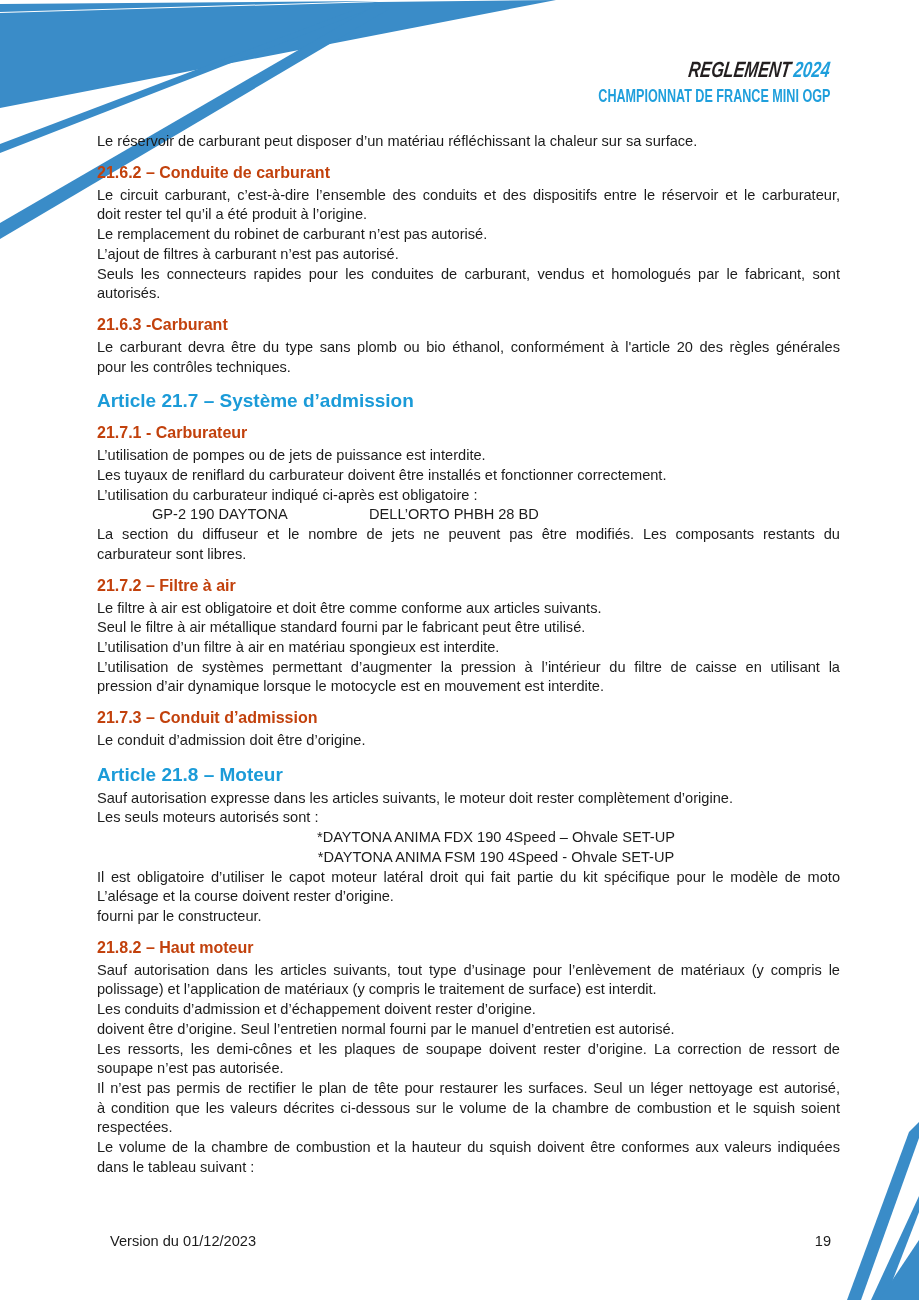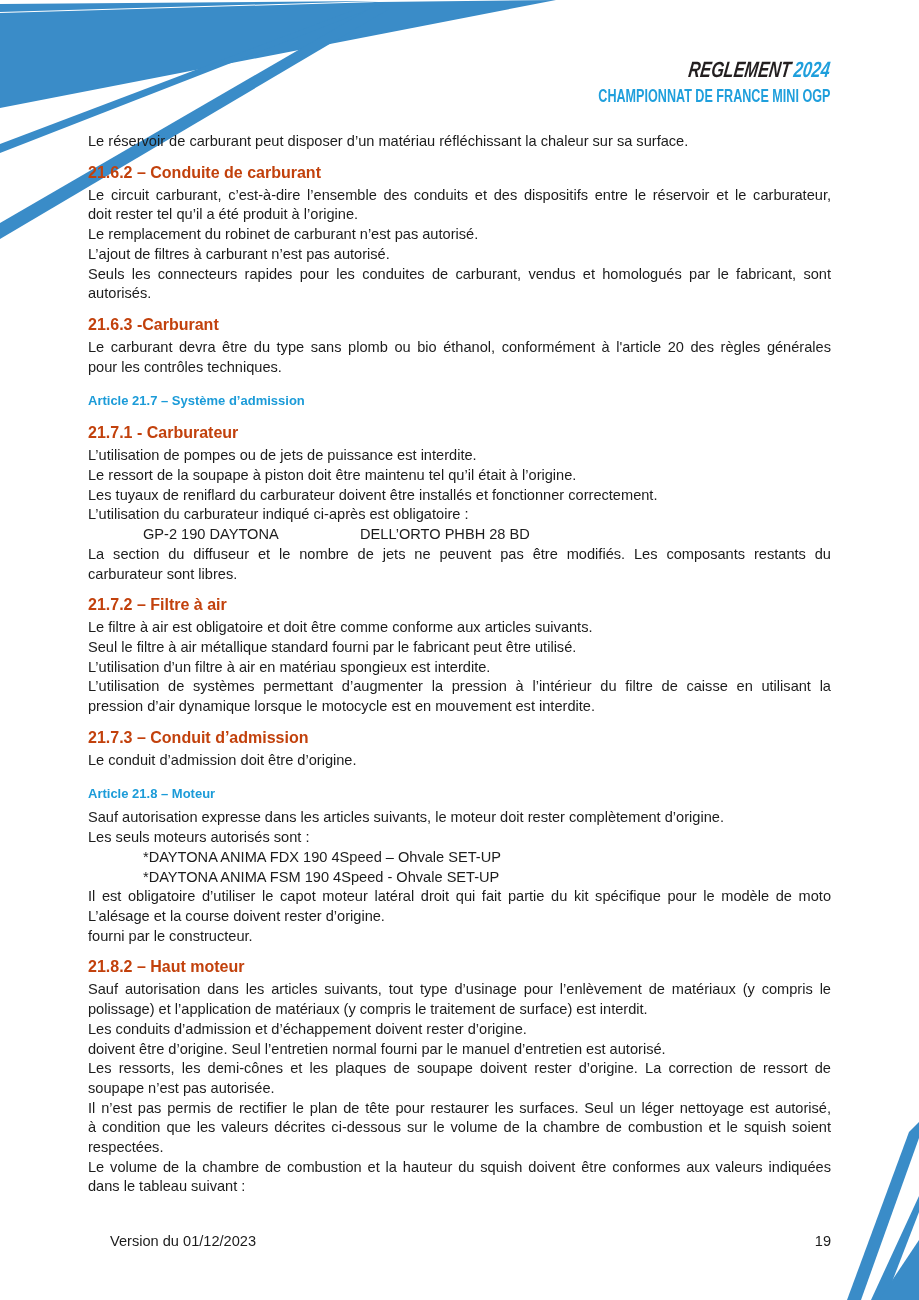--- a/index.html
+++ b/index.html
@@ -29,36 +29,36 @@
   .subtitle{
     display:block;
     transform:scaleX(0.72);
     transform-origin:100% 50%;
     margin-top:3px;
     font-size:17.5px;font-weight:bold;
     color:#1f9fdc;white-space:nowrap;
   }
 
   .content{
-    position:absolute;left:88px;top:132px;width:743px;z-index:1;
+    position:absolute;left:97px;top:132px;width:743px;z-index:1;
     font-size:14.6px;line-height:19.7px;
   }
   .para{margin:0;}
   .line{white-space:nowrap;}
   .line.j{white-space:normal;text-align:justify;text-align-last:justify;}
-  .line.ind{padding-left:55px;}
+  .line.ind{padding-left:55px;text-align:center;}
   .line.cols{padding-left:55px;}
   .cols .c1{display:inline-block;width:217px;}
 
   .h2{
     font-size:16px;font-weight:bold;color:#c2410c;
     line-height:21px;margin:10px 0 3px 0;white-space:nowrap;
   }
   .h1{
-    font-size:13px;font-weight:bold;color:#1b9bd8;
+    font-size:19px;font-weight:bold;color:#1b9bd8;
     line-height:22px;margin:13px 0 3px 0;white-space:nowrap;
   }
 
   .footer{
     position:absolute;left:88px;top:1233px;width:743px;z-index:1;
     font-size:14.6px;color:#1c1c1c;
   }
   .footer .version{position:absolute;left:22px;top:0;}
   .footer .pagenum{position:absolute;right:0;top:0;}
 </style>
@@ -101,21 +101,20 @@
       </div>
       <div class="h2">21.6.3 -Carburant</div>
       <div class="para">
         <div class="line j">Le carburant devra être du type sans plomb ou bio éthanol, conformément à l'article 20 des règles générales</div>
         <div class="line">pour les contrôles techniques.</div>
       </div>
       <div class="h1">Article 21.7 – Système d’admission</div>
       <div class="h2">21.7.1 - Carburateur</div>
       <div class="para">
         <div class="line">L’utilisation de pompes ou de jets de puissance est interdite.</div>
-        <div class="line">Le ressort de la soupape à piston doit être maintenu tel qu’il était à l’origine.</div>
         <div class="line">Les tuyaux de reniflard du carburateur doivent être installés et fonctionner correctement.</div>
         <div class="line">L’utilisation du carburateur indiqué ci-après est obligatoire :</div>
         <div class="line cols"><span class="c1">GP-2 190 DAYTONA</span><span>DELL’ORTO PHBH 28 BD</span></div>
         <div class="line j">La section du diffuseur et le nombre de jets ne peuvent pas être modifiés. Les composants restants du</div>
         <div class="line">carburateur sont libres.</div>
       </div>
       <div class="h2">21.7.2 – Filtre à air</div>
       <div class="para">
         <div class="line">Le filtre à air est obligatoire et doit être comme conforme aux articles suivants.</div>
         <div class="line">Seul le filtre à air métallique standard fourni par le fabricant peut être utilisé.</div>

